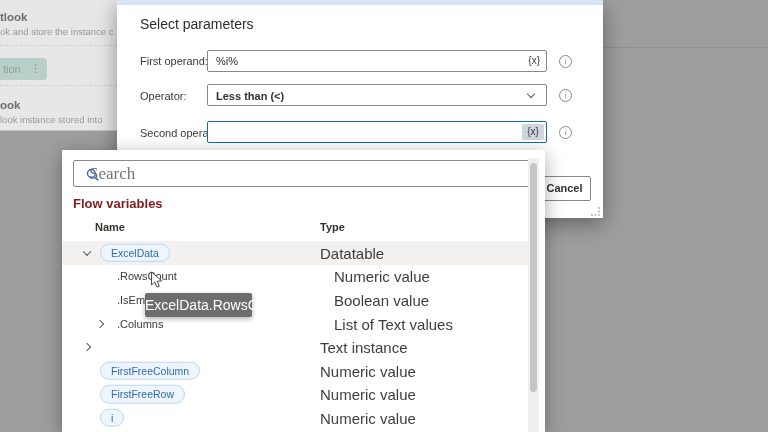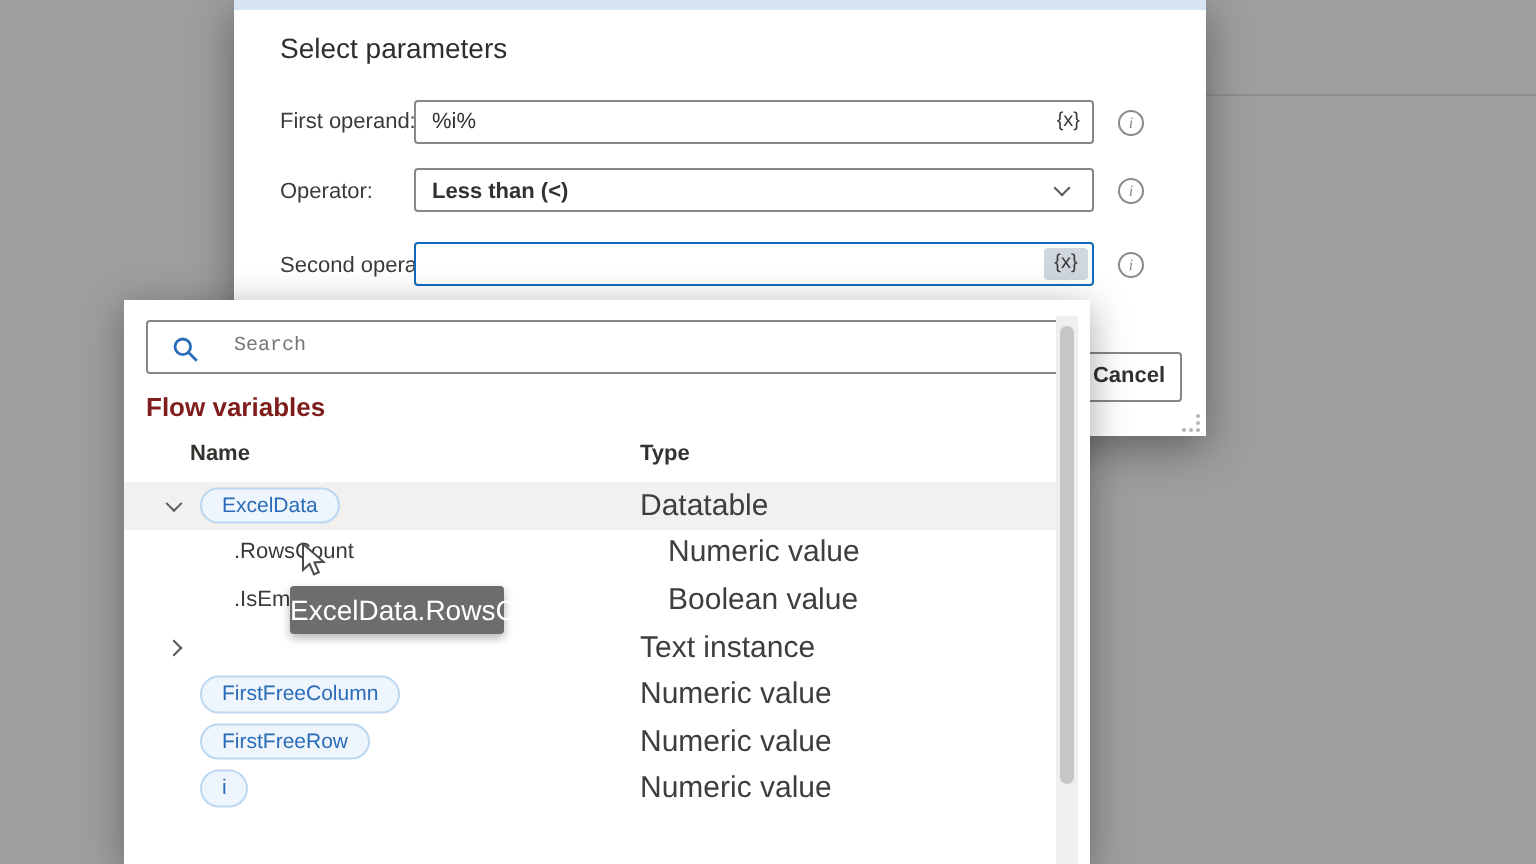--- a/index.html
+++ b/index.html
@@ -48,23 +48,23 @@
                 border:1px solid #8a8886; border-radius:2px; font-size:11px; font-weight:bold;
                 color:#323130; text-align:center; line-height:23px; }
   .grip { position:absolute; right:2px; bottom:2px; }
 
   
   .popup { position:absolute; left:62px; top:150px; width:483px; height:282px; background:#ffffff;
            box-shadow:0 4px 18px rgba(0,0,0,0.35); }
   .search-box { position:absolute; left:11px; top:10px; width:458px; height:27px;
                 border:1px solid #8a8886; border-radius:2px; background:#fff; }
   .search-box svg { position:absolute; left:12px; top:7px; }
-  .search-box input { position:absolute; left:43px; top:0; width:415px; height:100%; border:none;
-                      outline:none; font-size:10px; color:#767676; background:transparent;
-                      font-family:Liberation Mono, monospace; }
+  .search-box input { position:absolute; left:15px; top:0; width:415px; height:100%; border:none;
+                      outline:none; font-size:17px; color:#767676; background:transparent;
+                      font-family:Liberation Serif, serif; }
   .fv-heading { position:absolute; left:11px; top:46px; font-size:13px; font-weight:bold; color:#7f1d1d; }
   .col-h { position:absolute; top:71px; font-size:11px; font-weight:bold; color:#33322f; }
   .col-h.name { left:33px; } .col-h.type { left:258px; }
 
   #var-rows { position:absolute; left:0; top:91px; width:466px; }
   .var-row { position:relative; height:23.6px; width:466px; }
   .var-row.hl { background:#f2f1f0; }
   .var-row .chev-pos { position:absolute; top:50%; }
   .chev-down { transform:translateY(-70%) rotate(45deg); }
   .chev-right { transform:translateY(-50%) rotate(-45deg); }
@@ -82,20 +82,32 @@
              border-radius:2px; color:#ffffff; font-size:14px; text-align:center; line-height:24px;
              box-shadow:0 2px 5px rgba(0,0,0,0.3); white-space:nowrap; z-index:5; }
 
   .cursor { position:absolute; left:150px; top:271px; z-index:9; }
 </style>
 </head>
 <body>
 
 <div id="screen">
 
+  <div class="flow-pane">
+    <div class="fp-title" style="top:11px">tlook</div>
+    <div class="fp-sub" style="top:26px">ok and store the instance c</div>
+    <div class="fp-divider" style="top:45px"></div>
+    <div class="fp-selected">
+      <span class="fp-sel-label">tion</span>
+      <span class="fp-dots">⋮</span>
+    </div>
+    <div class="fp-divider" style="top:85px"></div>
+    <div class="fp-title" style="top:99px">ook</div>
+    <div class="fp-sub" style="top:114px">look instance stored into</div>
+  </div>
 
   <div class="overlay-line"></div>
 
   <div class="dialog">
     <div class="dialog-topbar"></div>
     <div class="dialog-title">Select parameters</div>
 
     <div class="f-label" style="top:55px">First operand:</div>
     <div class="ctrl" style="top:50px">
       <input value="%i%" style="">
@@ -149,20 +161,25 @@
         </div>
         <div class="var-row">
           <span class="plain-name" style="left: 55px;">.RowsCount</span>
           <span class="var-type" style="left: 272px;">Numeric value</span>
         </div>
         <div class="var-row">
           <span class="plain-name" style="left: 55px;">.IsEmpty</span>
           <span class="var-type" style="left: 272px;">Boolean value</span>
         </div>
         <div class="var-row">
+          <span class="chev chev-pos chev-right" style="left: 35px;"></span>
+          <span class="plain-name" style="left: 55px;">.Columns</span>
+          <span class="var-type" style="left: 272px;">List of Text values</span>
+        </div>
+        <div class="var-row">
           <span class="chev chev-pos chev-right" style="left: 22px;"></span>
           <span class="var-type" style="left: 258px;">Text instance</span>
         </div>
         <div class="var-row">
           <span class="pill" style="left: 38px;">FirstFreeColumn</span>
           <span class="var-type" style="left: 258px;">Numeric value</span>
         </div>
         <div class="var-row">
           <span class="pill" style="left: 38px;">FirstFreeRow</span>
           <span class="var-type" style="left: 258px;">Numeric value</span>

